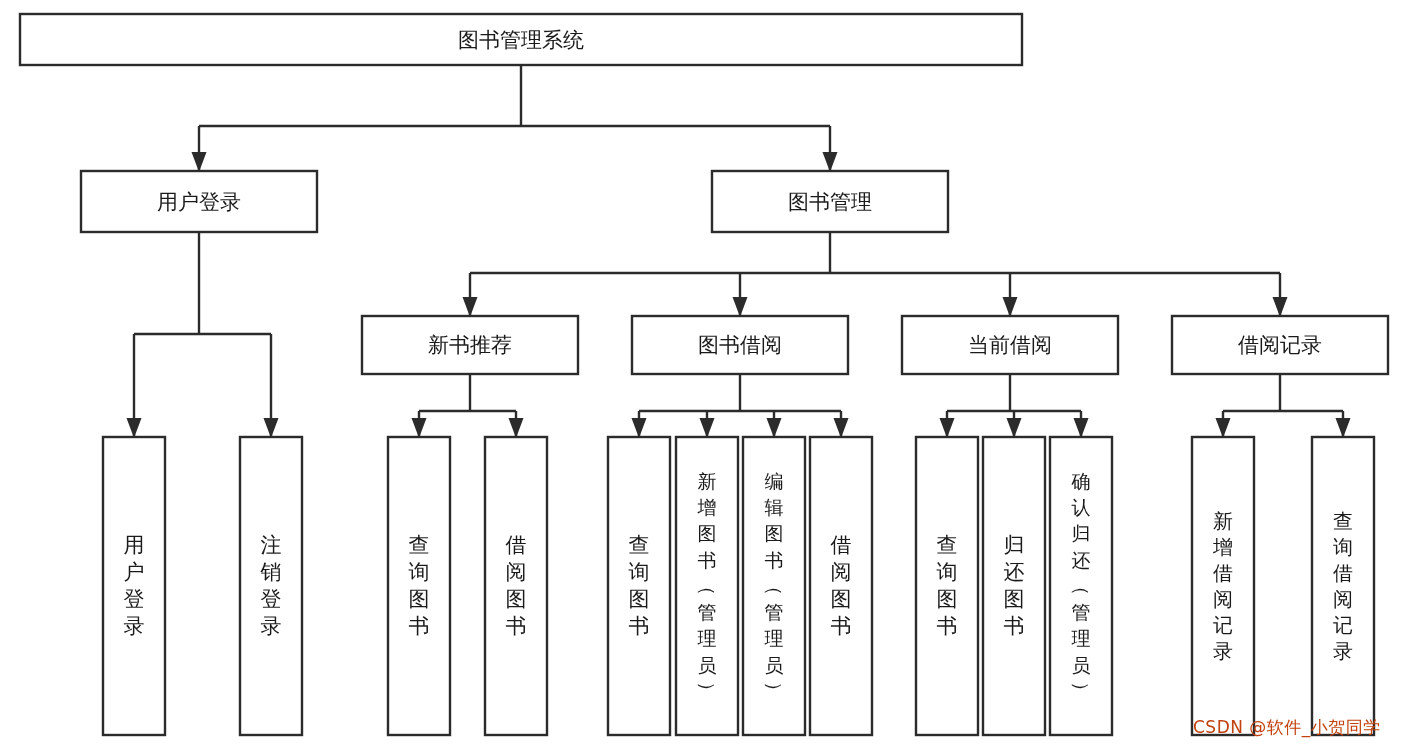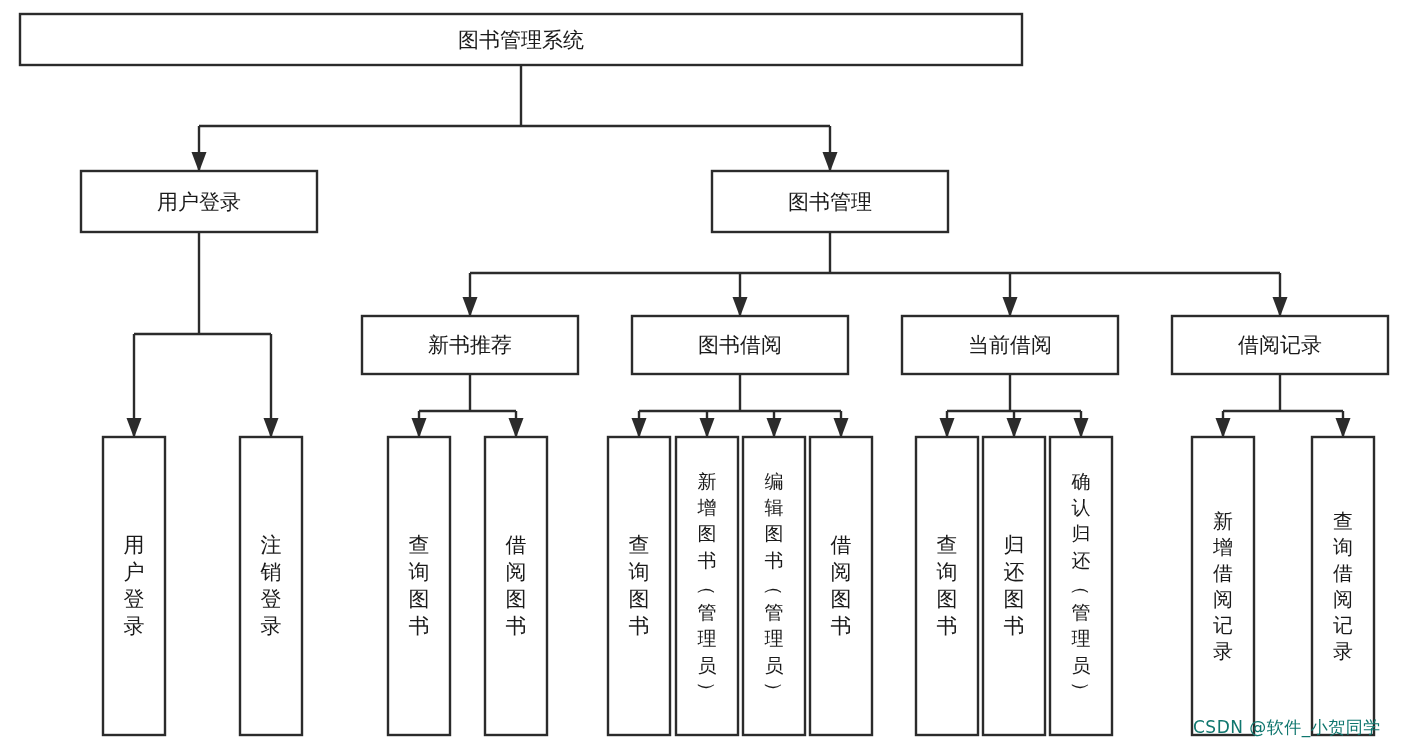--- a/index.html
+++ b/index.html
@@ -70,21 +70,21 @@
   .leaf-label span.ch.rot {
     display: block;
     transform: rotate(90deg);
   }
   #watermark {
     position: absolute;
     left: 1193px;
     top: 716px;
     font-family: "DejaVu Sans", "Liberation Sans", sans-serif;
     font-size: 17px;
-    color: #0f766e;
+    color: #c2410c;
     letter-spacing: 0.5px;
     white-space: nowrap;
   }
 </style>
 </head>
 <body>
 
 <div id="diagram-root">
 
   <svg id="tree-svg" viewBox="0 0 1405 747" xmlns="http://www.w3.org/2000/svg">

